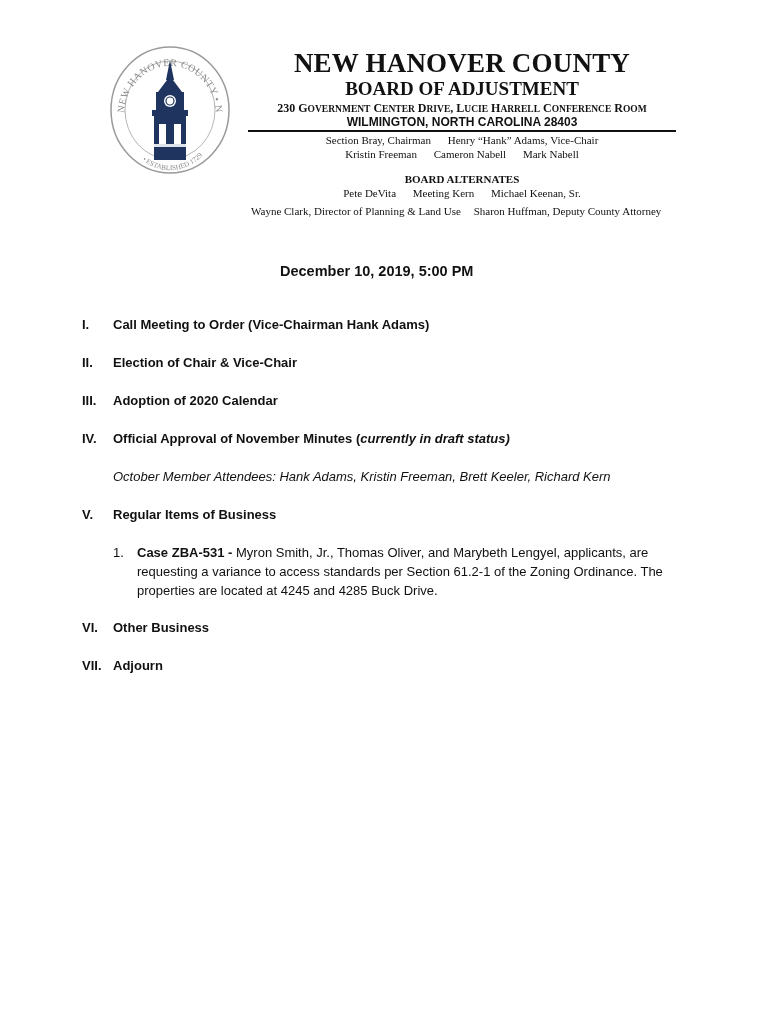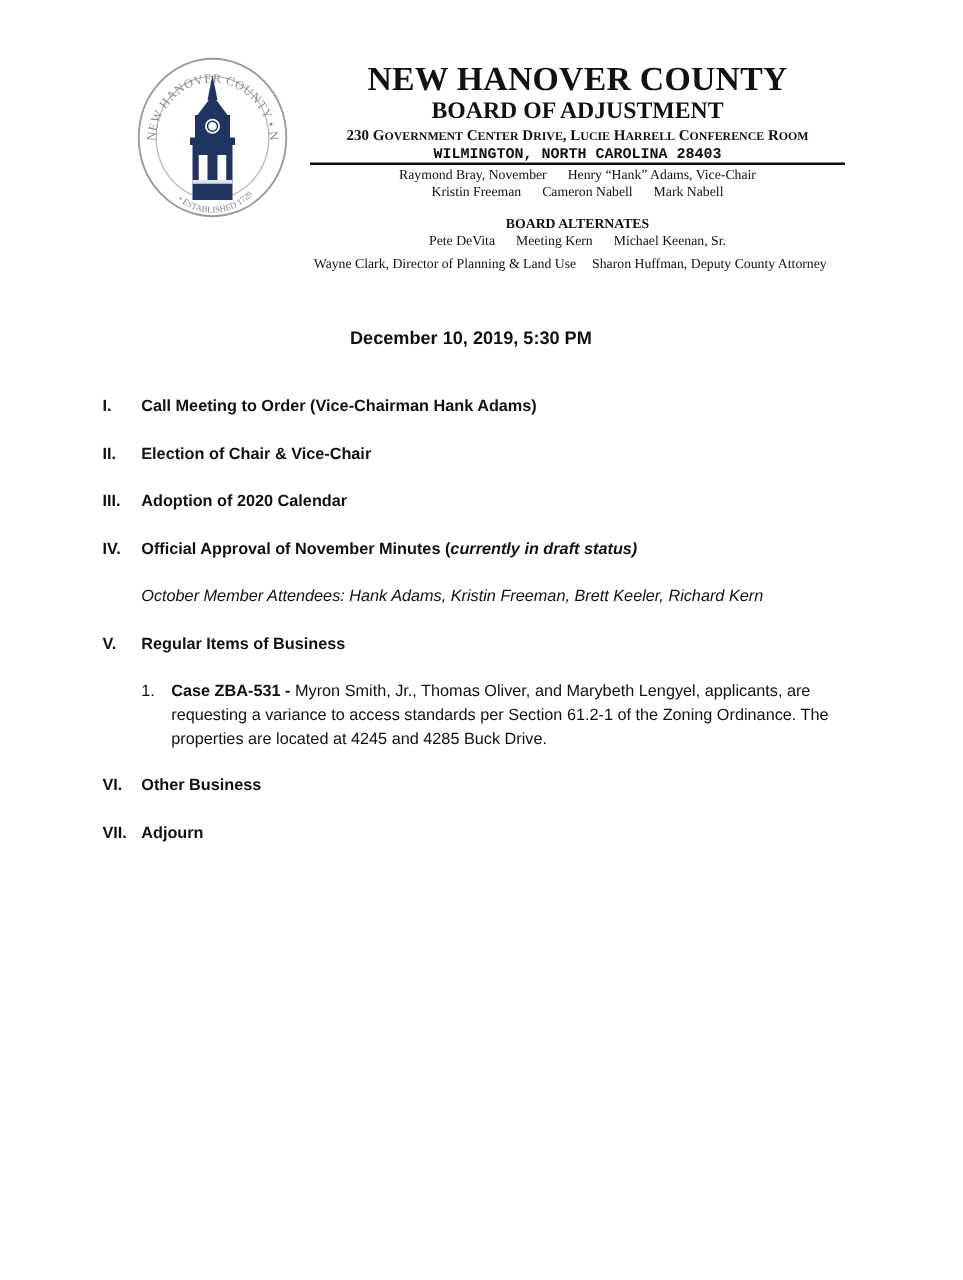--- a/index.html
+++ b/index.html
@@ -6,21 +6,21 @@
     html, body { width: 770px; height: 1024px; background: #ffffff; overflow: hidden; }
     body { position: relative; color: #111; font-family: "Liberation Serif", serif; }
 
     .seal { position: absolute; left: 108px; top: 44px; width: 124px; height: 132px; }
 
     .header { position: absolute; left: 246px; top: 48px; width: 432px; text-align: center; }
     .h-county { font-family: "Liberation Serif", serif; font-weight: bold; font-size: 27px; line-height: 30px; letter-spacing: 0.2px; }
     .h-board { font-family: "Liberation Serif", serif; font-weight: bold; font-size: 19px; line-height: 20px; margin-top: 1px; }
     .h-addr { font-family: "Liberation Serif", serif; font-weight: bold; font-size: 12px; line-height: 14px; margin-top: 2px; }
     .h-addr .sc { font-size: 9.5px; }
-    .h-city { font-family: Liberation Mono, monospace; font-weight: bold; font-size: 12px; line-height: 13px; }
+    .h-city { font-family: Liberation Sans, sans-serif; font-weight: bold; font-size: 12px; line-height: 13px; }
     .rule { position: absolute; left: 248px; top: 130px; width: 428px; height: 2px; background: #111; }
 
     .members { position: absolute; left: 246px; top: 133px; width: 432px; text-align: center; font-size: 11px; line-height: 14px; }
     .sec-title { font-weight: bold; font-size: 11px; }
     .names span { display: inline-block; margin: 0 7px; }
     .alts { margin-top: 11px; }
     .staff { position: absolute; left: 246px; top: 204px; width: 432px; font-size: 11px; line-height: 14px; }
     .staff span { display: inline-block; margin: 0 5px; }
 
     .date { position: absolute; left: 280px; top: 263px; font-family: "Liberation Sans", sans-serif; font-weight: bold; font-size: 14.5px; }
@@ -70,21 +70,21 @@
 <div class="header">
   <div class="h-county">NEW HANOVER COUNTY</div>
   <div class="h-board">BOARD OF ADJUSTMENT</div>
   <div class="h-addr">230 G<span class="sc">OVERNMENT</span> C<span class="sc">ENTER</span> D<span class="sc">RIVE</span>, L<span class="sc">UCIE</span> H<span class="sc">ARRELL</span> C<span class="sc">ONFERENCE</span> R<span class="sc">OOM</span></div>
   <div class="h-city">WILMINGTON, NORTH CAROLINA 28403</div>
 </div>
 <div class="rule"></div>
 
 <div class="members">
   <div class="names">
-    <span>Raymond Bray, November</span>
+    <span>Section Bray, Chairman</span>
     <span>Henry “Hank” Adams, Vice-Chair</span>
   </div>
   <div class="names">
     <span>Kristin Freeman</span>
     <span>Cameron Nabell</span>
     <span>Mark Nabell</span>
   </div>
   <div class="alts">
     <div class="sec-title">BOARD ALTERNATES</div>
     <div class="names">
@@ -92,21 +92,21 @@
       <span>Meeting Kern</span>
       <span>Michael Keenan, Sr.</span>
     </div>
   </div>
 </div>
 <div class="staff">
   <span>Wayne Clark, Director of Planning &amp; Land Use</span>
   <span>Sharon Huffman, Deputy County Attorney</span>
 </div>
 
-<div class="date">December 10, 2019, 5:30 PM</div>
+<div class="date">December 10, 2019, 5:00 PM</div>
 
 <div class="agenda" style="top:0;">
   <div class="item" style="top:317px;">
     <span class="num">I.</span><span>Call Meeting to Order (Vice-Chairman Hank Adams)</span>
   </div>
   <div class="item" style="top:355px;">
     <span class="num">II.</span><span>Election of Chair &amp; Vice-Chair</span>
   </div>
   <div class="item" style="top:393px;">
     <span class="num">III.</span><span>Adoption of 2020 Calendar</span>

